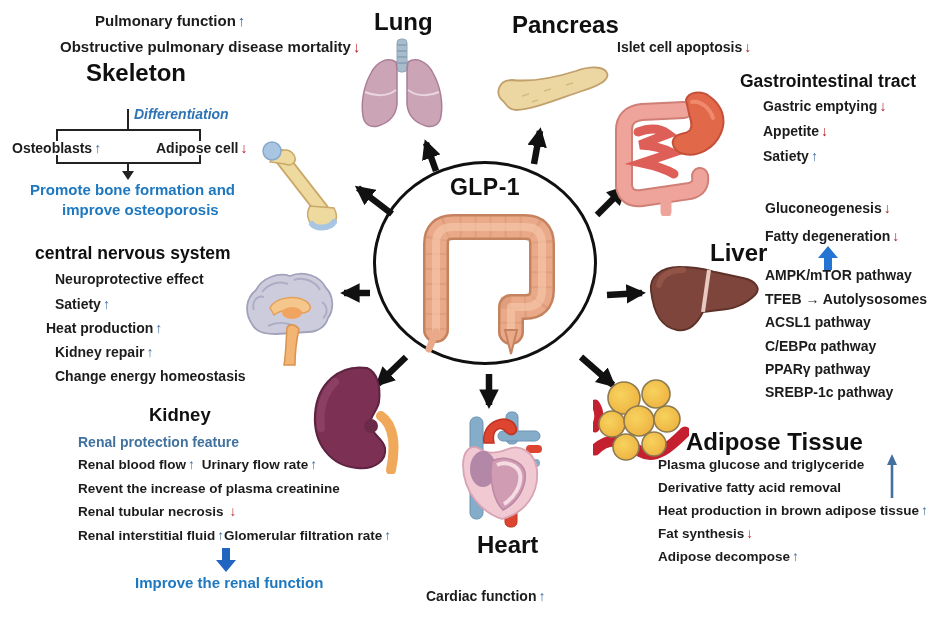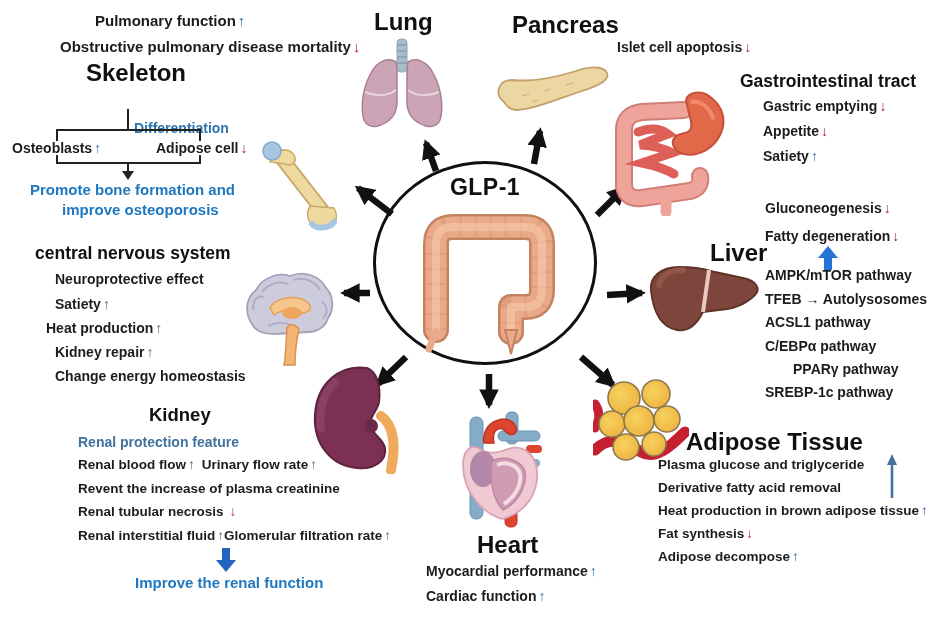--- a/index.html
+++ b/index.html
@@ -112,21 +112,21 @@
       <path d="M20,98 L20,42 Q20,26 38,24 L80,22" fill="none" stroke="#efa49b" stroke-width="14" stroke-linecap="round" stroke-linejoin="round"></path>
       <path d="M20,98 Q22,112 38,110 L86,103 Q98,100 96,88" fill="none" stroke="#efa49b" stroke-width="14" stroke-linecap="round"></path>
       <path d="M62,108 L62,124" stroke="#efa49b" stroke-width="11" stroke-linecap="round"></path>
       <path d="M34,44 Q52,37 64,46 Q48,52 36,57 Q56,58 68,65 Q50,71 38,75 Q58,79 70,86" fill="none" stroke="#de5f58" stroke-width="9" stroke-linecap="round"></path>
       <path d="M82,12 C84,4 97,2 105,8 C118,17 123,31 117,45 C110,61 94,69 80,66 C70,64 66,55 71,49 C76,44 82,47 86,42 C90,36 85,29 84,21 Z" fill="#e2684a" stroke="#c5503a" stroke-width="2"></path>
       <path d="M88,14 C96,12 106,20 109,30" fill="none" stroke="#ef8a6c" stroke-width="4" stroke-linecap="round"></path>
     </svg>
   </div>
 
   <div class="h" style="left:86px;top:59px;">Skeleton</div>
-  <div class="line steel" style="left:134px;top:120px;color:#2e74b5;">Differentiation</div>
+  <div class="line steel" style="left:134px;top:106px;color:#2e74b5;font-style:italic;">Differentiation</div>
   <svg class="overlay" style="left:40px;top:103px;" width="180" height="92">
     <g fill="none" stroke="#222222" stroke-width="2">
       <path d="M88,6 L88,27"></path>
       <path d="M17,38 L17,27 L160,27 L160,38"></path>
       <path d="M17,52 L17,60 L160,60 L160,52"></path>
       <path d="M88,60 L88,68"></path>
     </g>
     <polygon points="82,68 94,68 88,77" fill="#222222"></polygon>
   </svg>
   <div class="line" style="left:12px;top:140px;">
@@ -188,21 +188,21 @@
     <svg width="118" height="80" viewBox="0 0 118 80">
       <path d="M6,34 C4,20 16,10 34,10 C56,10 62,13 70,15 L98,21 C112,24 116,32 110,38 C100,48 86,53 74,53 L58,55 C52,67 44,75 32,73 C14,70 8,52 6,34 Z" fill="#7d453b" stroke="#5e3128" stroke-width="1.8"></path>
       <path d="M64,13 L58,55" stroke="#e8c8c0" stroke-width="4"></path>
       <path d="M14,28 C16,18 26,13 38,13" fill="none" stroke="#96584a" stroke-width="6" stroke-linecap="round" opacity="0.8"></path>
     </svg>
   </div>
   <div class="line" style="left:765px;top:267px;">AMPK/mTOR pathway</div>
   <div class="line" style="left:765px;top:291px;">TFEB → Autolysosomes</div>
   <div class="line" style="left:765px;top:314px;">ACSL1 pathway</div>
   <div class="line" style="left:765px;top:338px;">C/EBPα pathway</div>
-  <div class="line" style="left:765px;top:361px;margin-left:28px;">PPARγ pathway</div>
+  <div class="line" style="left:765px;top:361px;">PPARγ pathway</div>
   <div class="line" style="left:765px;top:384px;">SREBP-1c pathway</div>
 
   <div class="illus" style="left:593px;top:376px;">
     <svg width="96" height="98" viewBox="0 0 96 98">
       <defs>
         <radialGradient id="fatg" cx="40%" cy="40%" r="70%">
           <stop offset="0%" stop-color="#f7d35e"></stop>
             <stop offset="100%" stop-color="#eeb03f"></stop>
         </radialGradient>
       </defs>
@@ -249,23 +249,20 @@
       <rect x="76" y="38" width="16" height="8" rx="4" fill="#dd4530"></rect>
       <rect x="76" y="52" width="14" height="8" rx="4" fill="#85acc9"></rect>
       <path d="M34,36 C30,14 60,4 66,20 C68,27 61,30 56,25 C51,18 41,22 44,36 Z" fill="#dd4530" stroke="#bd3522" stroke-width="1.5"></path>
       <path d="M30,42 C21,36 13,44 13,58 C13,86 33,106 52,112 C75,106 89,87 87,63 C85,45 70,37 58,42 C48,46 38,48 30,42 Z" fill="#f0c9d2" stroke="#d9a3b4" stroke-width="1.8"></path>
       <ellipse cx="33" cy="62" rx="13" ry="18" fill="#b287a8"></ellipse>
       <path d="M42,54 C54,48 72,53 75,65 C77,80 67,96 53,103 C44,94 39,75 42,54 Z" fill="#cf9cb3" stroke="#bd87a4" stroke-width="1.5"></path>
       <path d="M47,58 C56,54 68,58 70,67 C72,78 64,91 54,97" fill="none" stroke="#f5dce2" stroke-width="4"></path>
     </svg>
   </div>
   <div class="h" style="left:477px;top:531px;">Heart</div>
-  <div class="line" style="left:426px;top:563px;">
-    <span>Myocardial performance</span><span class="arr" data-dir="up">↑</span>
-  </div>
   <div class="line" style="left:426px;top:588px;">
     <span>Cardiac function</span><span class="arr" data-dir="up">↑</span>
   </div>
 
   <div class="illus" style="left:305px;top:362px;">
     <svg width="110" height="112" viewBox="0 0 110 112">
       <path d="M76,54 C89,63 91,84 86,108" fill="none" stroke="#f0a95b" stroke-width="10" stroke-linecap="round"></path>
       <path d="M62,6 C34,2 12,22 10,52 C8,82 26,104 52,106 C70,108 82,98 80,86 C78,76 68,74 66,64 C64,54 72,50 74,40 C76,24 72,10 62,6 Z" fill="#7c3154" stroke="#5e2340" stroke-width="2"></path>
       <path d="M30,20 C18,32 14,48 16,66" fill="none" stroke="#94476b" stroke-width="8" stroke-linecap="round" opacity="0.65"></path>
       <circle cx="66" cy="64" r="7" fill="#6b2a48"></circle>

